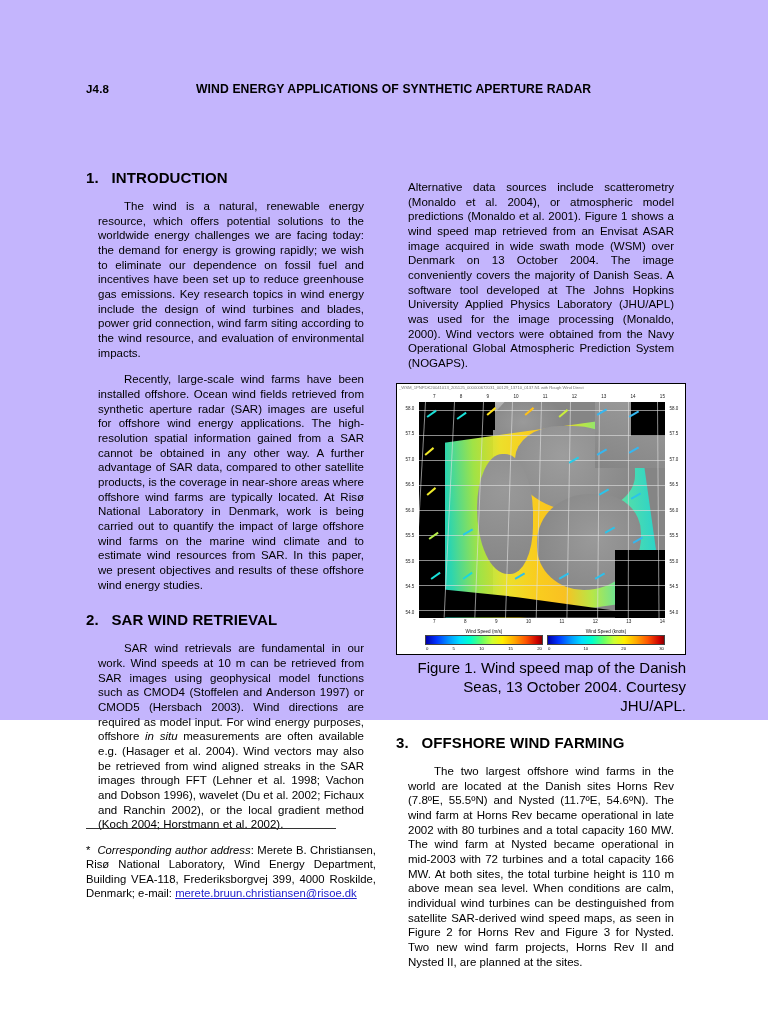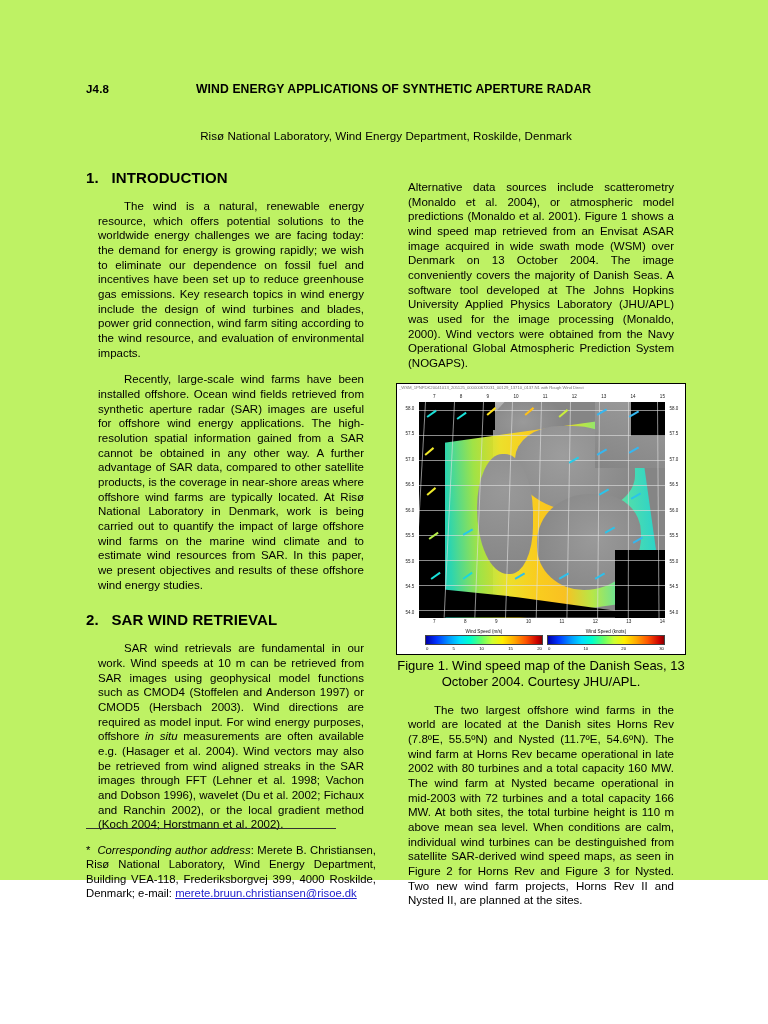--- a/index.html
+++ b/index.html
@@ -12,22 +12,22 @@
     height: 1024px;
     font-family: "Liberation Sans", sans-serif;
     color: #000000;
     position: relative;
     overflow: hidden;
   }
   .page {
     position: absolute;
     left: 0; top: 0;
     width: 768px;
-    height: 880px;
-    background: #bef264;
+    height: 720px;
+    background: #c4b5fd;
   }
   .header-row {
     position: absolute;
     left: 86px;
     top: 82px;
     width: 600px;
     display: flex;
     align-items: baseline;
   }
   .paper-id {
@@ -274,36 +274,35 @@
   .cbar-ticks {
     display: flex;
     justify-content: space-between;
     font-size: 4.3px;
     line-height: 7px;
     color: #111;
     padding: 0 1px;
   }
   .fig-caption {
     margin: 3px 0 0 0;
-    font-size: 13px;
+    font-size: 15px;
     line-height: 1.275;
-    text-align: center;
+    text-align: right;
   }
 </style>
 </head>
 <body>
 
 <div class="page">
 
   <div class="header-row">
     <div class="paper-id">J4.8</div>
     <div class="paper-title">WIND ENERGY APPLICATIONS OF SYNTHETIC APERTURE RADAR</div>
   </div>
 
-  <div class="affiliation">Risø National Laboratory, Wind Energy Department, Roskilde, Denmark</div>
 
   <div class="col col-left">
     <div class="sec-head">1.   INTRODUCTION</div>
     <p class="body">The wind is a natural, renewable energy resource, which offers potential solutions to the worldwide energy challenges we are facing today: the demand for energy is growing rapidly; we wish to eliminate our dependence on fossil fuel and incentives have been set up to reduce greenhouse gas emissions. Key research topics in wind energy include the design of wind turbines and blades, power grid connection, wind farm siting according to the wind resource, and evaluation of environmental impacts.</p>
     <p class="body">Recently, large-scale wind farms have been installed offshore. Ocean wind fields retrieved from synthetic aperture radar (SAR) images are useful for offshore wind energy applications. The high-resolution spatial information gained from a SAR cannot be obtained in any other way. A further advantage of SAR data, compared to other satellite products, is the coverage in near-shore areas where offshore wind farms are typically located. At Risø National Laboratory in Denmark, work is being carried out to quantify the impact of large offshore wind farms on the marine wind climate and to estimate wind resources from SAR. In this paper, we present objectives and results of these offshore wind energy studies.</p>
 
     <div class="sec-head spaced-top">2.   SAR WIND RETRIEVAL</div>
     <p class="body"><span>SAR wind retrievals are fundamental in our work. Wind speeds at 10 m can be retrieved from SAR images using geophysical model functions such as CMOD4 (Stoffelen and Anderson 1997) or CMOD5 (Hersbach 2003). Wind directions are required as model input. For wind energy purposes, offshore </span><span class="ital">in situ</span><span> measurements are often available e.g. (Hasager et al. 2004). Wind vectors may also be retrieved from wind aligned streaks in the SAR images through FFT (Lehner et al. 1998; Vachon and Dobson 1996), wavelet (Du et al. 2002; Fichaux and Ranchin 2002), or the local gradient method (Koch 2004; Horstmann et al. 2002).</span></p>
   </div>
 
@@ -449,16 +448,17 @@
               <span>30</span>
             </div>
           </div>
         </div>
 
       </div>
 
       <p class="fig-caption">Figure 1. Wind speed map of the Danish Seas, 13 October 2004. Courtesy JHU/APL.</p>
     </div>
 
+    <div class="sec-head spaced-top">3.   OFFSHORE WIND FARMING</div>
     <p class="body">The two largest offshore wind farms in the world are located at the Danish sites Horns Rev (7.8ºE, 55.5ºN) and Nysted (11.7ºE, 54.6ºN). The wind farm at Horns Rev became operational in late 2002 with 80 turbines and a total capacity 160 MW. The wind farm at Nysted became operational in mid-2003 with 72 turbines and a total capacity 166 MW. At both sites, the total turbine height is 110 m above mean sea level. When conditions are calm, individual wind turbines can be destinguished from satellite SAR-derived wind speed maps, as seen in Figure 2 for Horns Rev and Figure 3 for Nysted. Two new wind farm projects, Horns Rev II and Nysted II, are planned at the sites.</p>
   </div>
 
 </div>
 
 </body></html>

